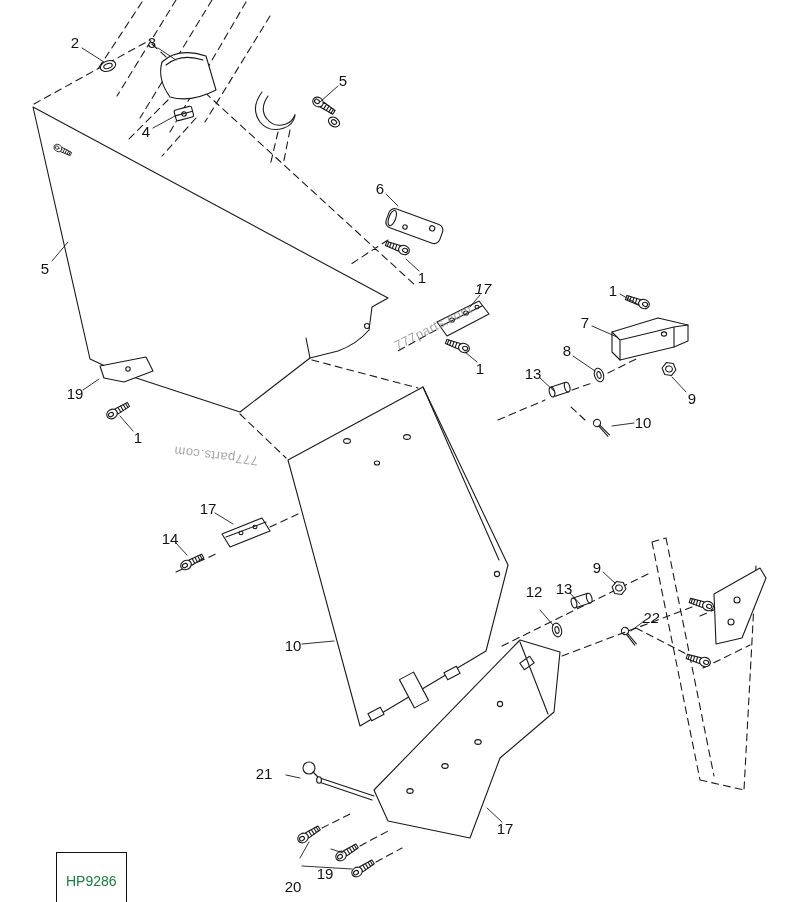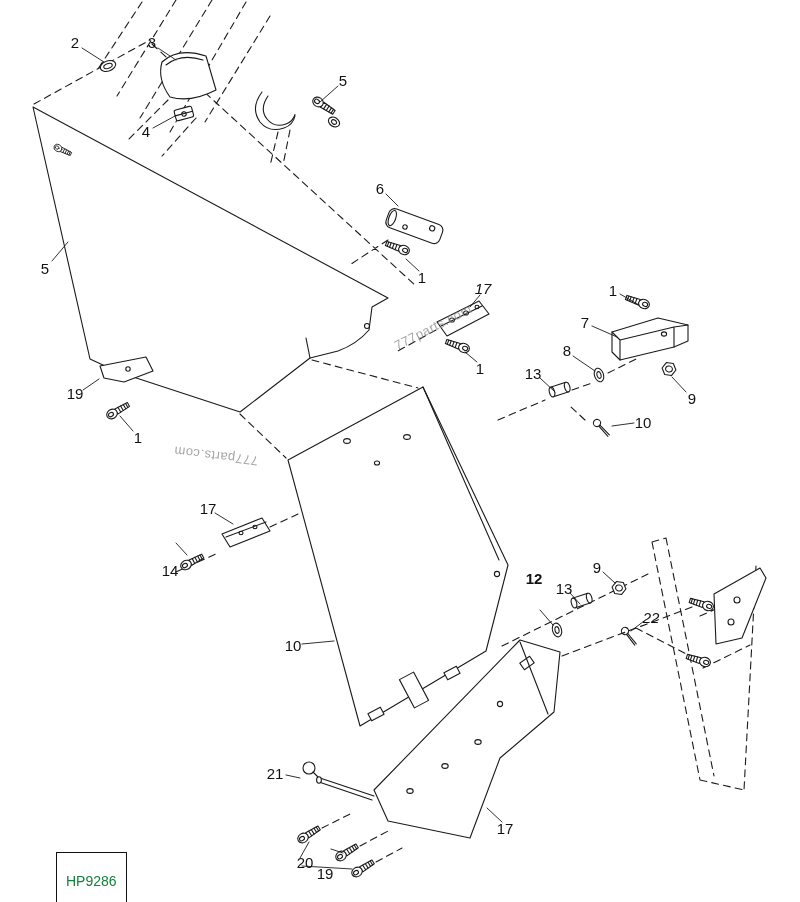--- a/index.html
+++ b/index.html
@@ -259,30 +259,30 @@
   <span class="co" style="left: 613px; top: 290px;">1</span>
   <span class="co" style="left: 585px; top: 322px;">7</span>
   <span class="co" style="left: 567px; top: 350px;">8</span>
   <span class="co" style="left: 533px; top: 373px;">13</span>
   <span class="co" style="left: 692px; top: 398px;">9</span>
   <span class="co" style="left: 480px; top: 368px;">1</span>
   <span class="co" style="left: 75px; top: 393px;">19</span>
   <span class="co" style="left: 138px; top: 437px;">1</span>
   <span class="co" style="left: 643px; top: 422px;">10</span>
   <span class="co" style="left: 208px; top: 508px;">17</span>
-  <span class="co" style="left: 170px; top: 538px; margin-top: 32px;">14</span>
+  <span class="co" style="left: 170px; top: 538px;">14</span>
   <span class="co" style="left: 597px; top: 567px;">9</span>
   <span class="co" style="left: 564px; top: 588px;">13</span>
-  <span class="co" style="left: 534px; top: 578px; font-weight: bold;">12</span>
+  <span class="co" style="left: 534px; top: 591px;">12</span>
   <span class="co" style="left: 651px; top: 617px; font-style: italic;">22</span>
   <span class="co" style="left: 293px; top: 645px;">10</span>
-  <span class="co" style="left: 275px; top: 773px;">21</span>
+  <span class="co" style="left: 264px; top: 773px;">21</span>
   <span class="co" style="left: 505px; top: 828px;">17</span>
   <span class="co" style="left: 325px; top: 873px;">19</span>
-  <span class="co" style="left: 293px; top: 862px; margin-left: 12px;">20</span>
+  <span class="co" style="left: 293px; top: 886px;">20</span>
 
   <div class="wm" id="wm1">777parts.com</div>
   <div class="wm" id="wm2">777parts.com</div>
 
   <div id="code-box">
     <span>HP9286</span>
   </div>
 
 </div>
 

